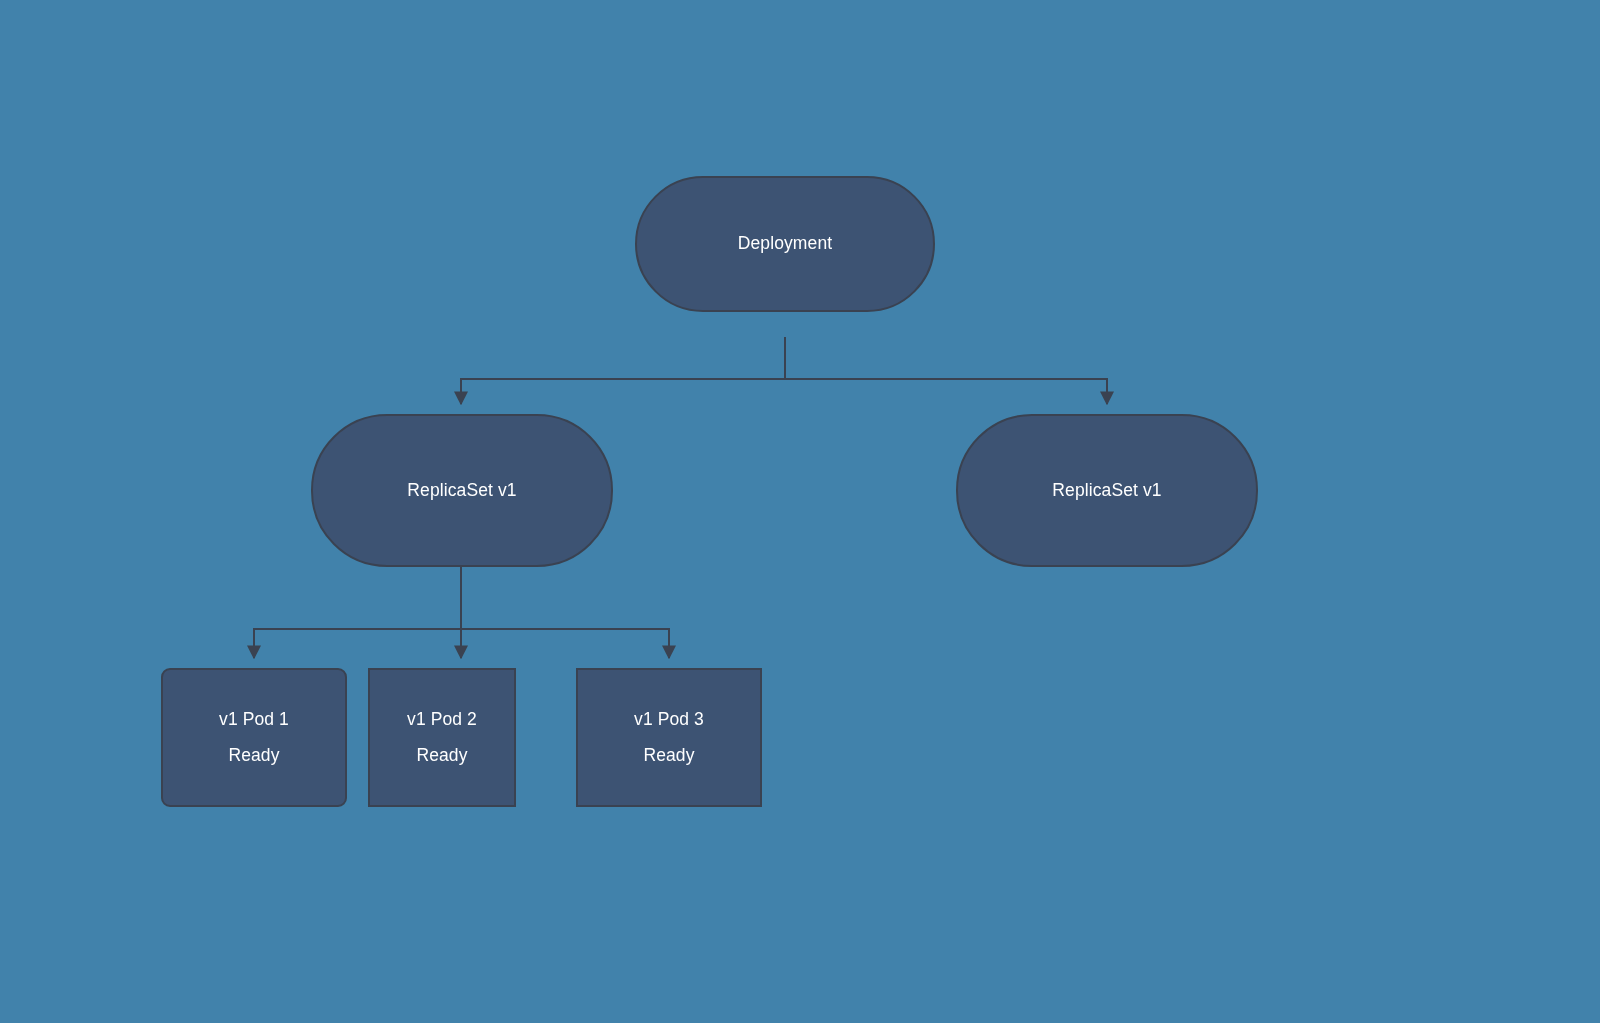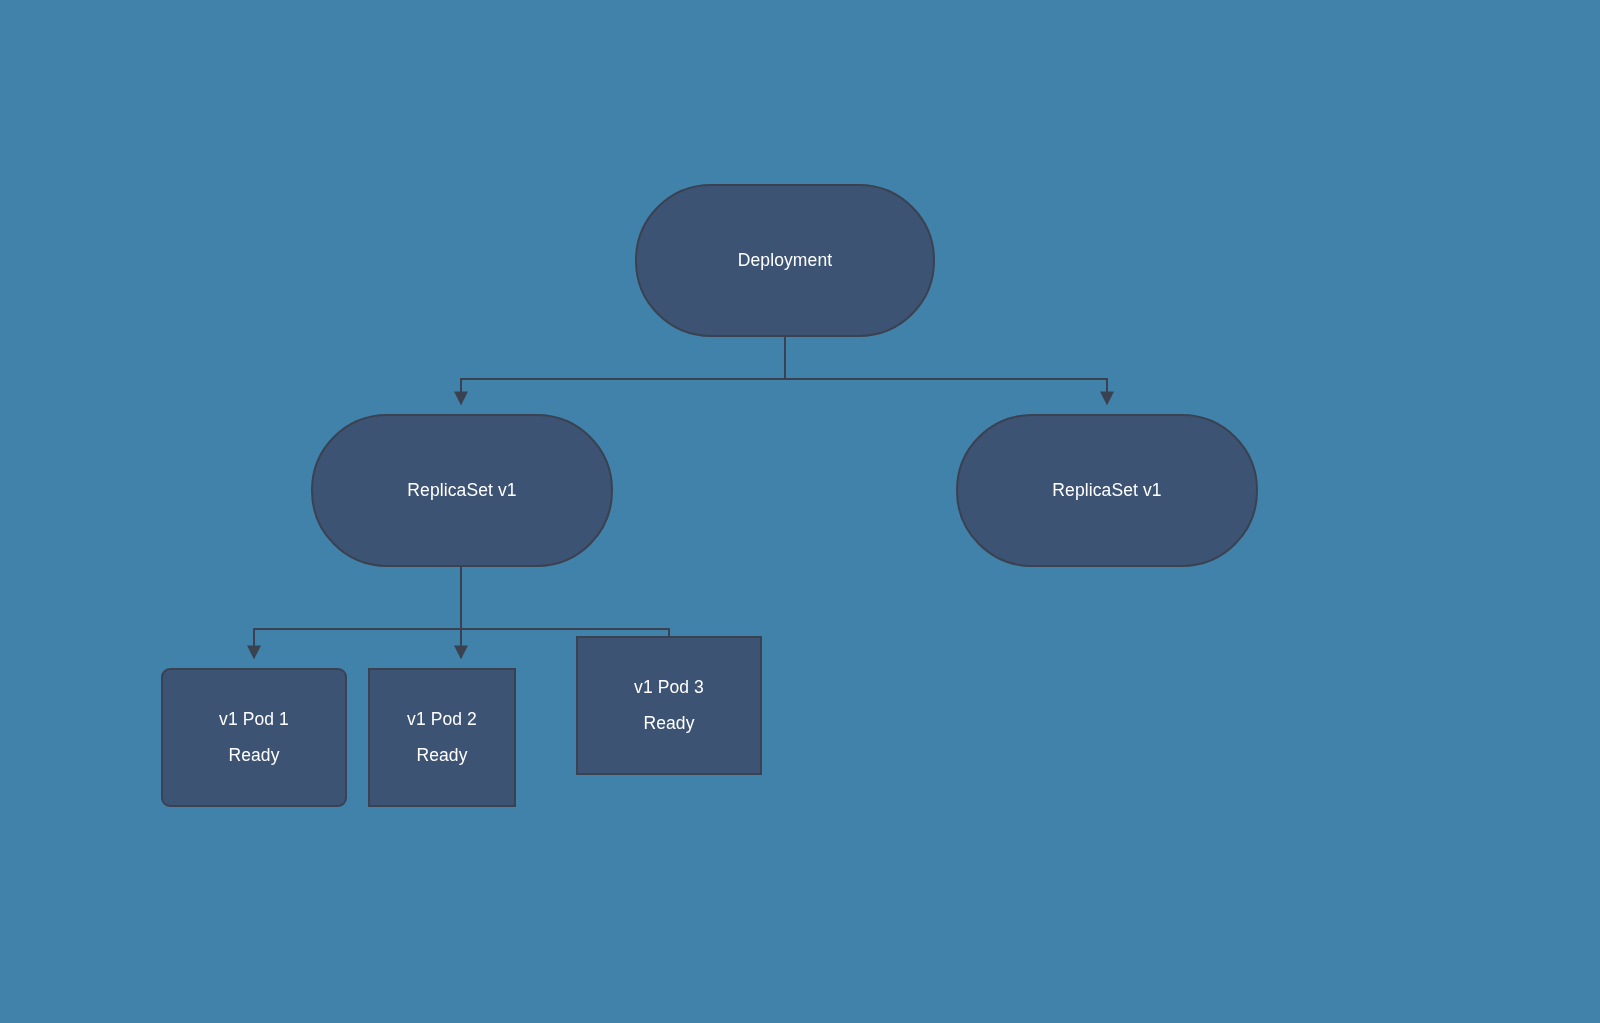--- a/index.html
+++ b/index.html
@@ -65,21 +65,21 @@
     </defs>
 
     <path d="M 785 337 L 785 379 L 461 379 L 461 404" fill="none" stroke="#3a4251" stroke-width="2" marker-end="url(#arrow)"></path>
     <path d="M 785 337 L 785 379 L 1107 379 L 1107 404" fill="none" stroke="#3a4251" stroke-width="2" marker-end="url(#arrow)"></path>
 
     <path d="M 461 567 L 461 629 L 254 629 L 254 658" fill="none" stroke="#3a4251" stroke-width="2" marker-end="url(#arrow)"></path>
     <path d="M 461 567 L 461 658" fill="none" stroke="#3a4251" stroke-width="2" marker-end="url(#arrow)"></path>
     <path d="M 461 567 L 461 629 L 669 629 L 669 658" fill="none" stroke="#3a4251" stroke-width="2" marker-end="url(#arrow)"></path>
   </svg>
 
-  <div class="node stadium" style="left:635px; top:184px; width:300px; height:153px;">
+  <div class="node stadium" style="left:635px; top:176px; width:300px; height:136px;">
     <span class="node-line">Deployment</span>
   </div>
 
   <div class="node stadium" style="left:311px; top:414px; width:302px; height:153px;">
     <span class="node-line">ReplicaSet v1</span>
   </div>
 
   <div class="node stadium" style="left:956px; top:414px; width:302px; height:153px;">
     <span class="node-line">ReplicaSet v1</span>
   </div>
@@ -87,18 +87,18 @@
   <div class="node rect" style="left:161px; top:668px; width:186px; height:139px;border-radius:9px;">
     <span class="node-line">v1 Pod 1</span>
     <span class="node-line second">Ready</span>
   </div>
 
   <div class="node rect" style="left:368px; top:668px; width:148px; height:139px;">
     <span class="node-line">v1 Pod 2</span>
     <span class="node-line second">Ready</span>
   </div>
 
-  <div class="node rect" style="left:576px; top:636px; width:186px; height:139px;">
+  <div class="node rect" style="left:576px; top:668px; width:186px; height:139px;">
     <span class="node-line">v1 Pod 3</span>
     <span class="node-line second">Ready</span>
   </div>
 
 </div>
 
 </body></html>

